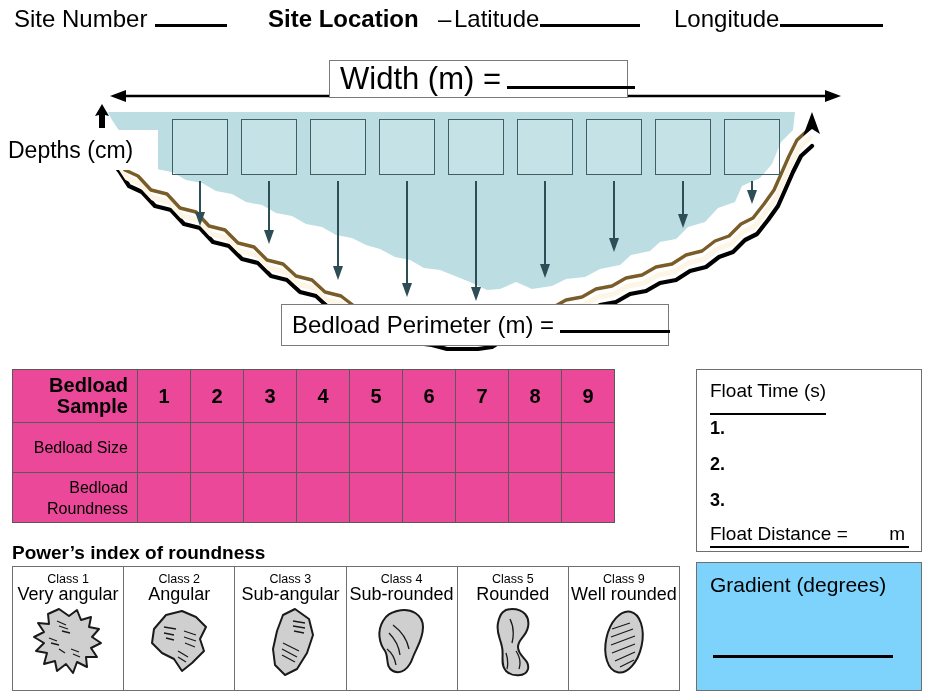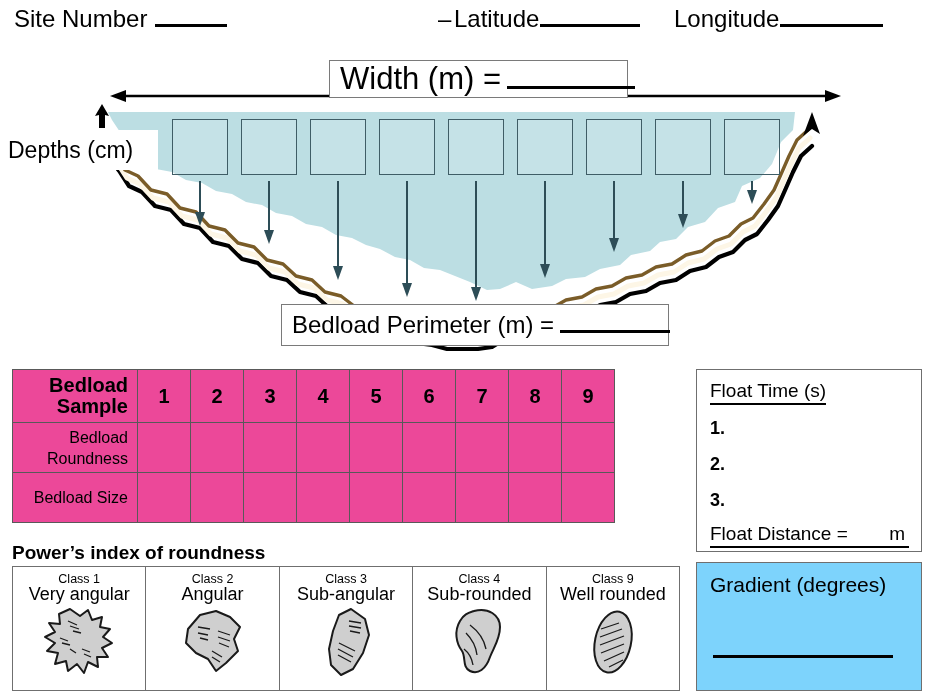--- a/index.html
+++ b/index.html
@@ -97,21 +97,21 @@
   .class-desc{font-size:18px;line-height:15px;}
   .pebble{margin-top:3px;}
 
   
   .float-box{
     position:absolute;left:696px;top:369px;width:226px;height:183px;
     border:1.5px solid #6f6f6f;box-sizing:border-box;background:#fff;
   }
   .float-title{
     position:absolute;left:13px;top:10px;font-size:19px;
-    border-bottom:2.2px solid #000;padding-bottom:1px;white-space:nowrap;
+    border-bottom:2.2px solid #000;padding-bottom:11px;white-space:nowrap;
   }
   .float-item{position:absolute;left:13px;font-size:18px;font-weight:bold;}
   #float-item-1{top:48px;}
   #float-item-2{top:84px;}
   #float-item-3{top:120px;}
   .float-distance{
     position:absolute;left:13px;top:153px;width:199px;font-size:19px;
     border-bottom:2.2px solid #000;padding-bottom:1px;white-space:nowrap;
   }
   .float-distance .fd-unit{float:right;margin-right:4px;}
@@ -125,20 +125,21 @@
     position:absolute;left:16px;top:92px;width:180px;border-bottom:3px solid #000;
   }
 </style>
 </head>
 <body>
 
 <div class="sheet">
 
   <div class="header">
     <div class="hdr-item" id="hdr-site-number"><span>Site Number</span><span class="ul-blank" id="blank-site-number"></span></div>
+    <div class="hdr-item" id="hdr-site-location">Site Location</div>
     <div class="hdr-item" id="hdr-dash">–</div>
     <div class="hdr-item" id="hdr-latitude"><span>Latitude</span><span class="ul-blank" id="blank-latitude"></span></div>
     <div class="hdr-item" id="hdr-longitude"><span>Longitude</span><span class="ul-blank" id="blank-longitude"></span></div>
   </div>
 
   <div class="xsection">
 
     <svg class="xsvg" width="933" height="310" viewBox="0 0 933 310">
 
       <path id="water-fill" fill="#bcdee3" stroke="none" d="M 108 66
@@ -262,33 +263,33 @@
         <td class="numcell">4</td>
         <td class="numcell">5</td>
         <td class="numcell">6</td>
         <td class="numcell">7</td>
         <td class="numcell">8</td>
         <td class="numcell">9</td>
       </tr>
     </thead>
     <tbody>
       <tr>
-        <td class="rowlabel">Bedload Roundness</td>
+        <td class="rowlabel">Bedload Size</td>
         <td class="numcell"></td>
         <td class="numcell"></td>
         <td class="numcell"></td>
         <td class="numcell"></td>
         <td class="numcell"></td>
         <td class="numcell"></td>
         <td class="numcell"></td>
         <td class="numcell"></td>
         <td class="numcell"></td>
       </tr>
       <tr>
-        <td class="rowlabel">Bedload Size</td>
+        <td class="rowlabel">Bedload Roundness</td>
         <td class="numcell"></td>
         <td class="numcell"></td>
         <td class="numcell"></td>
         <td class="numcell"></td>
         <td class="numcell"></td>
         <td class="numcell"></td>
         <td class="numcell"></td>
         <td class="numcell"></td>
         <td class="numcell"></td>
       </tr>
@@ -341,20 +342,32 @@
       <div class="class-desc">Sub-rounded</div>
       <svg class="pebble" width="78" height="74" viewBox="0 0 78 74">
         <path fill="#cfcfcf" stroke="#1a1a1a" stroke-width="2" stroke-linejoin="round" d="M 34 6 C 48 2 60 10 60 22 C 60 34 54 42 50 52 C 46 64 38 70 30 66
              C 22 62 26 52 22 46 C 16 38 14 26 20 16 C 24 9 28 8 34 6 Z"></path>
         <path fill="none" stroke="#1a1a1a" stroke-width="1.3" d="M 30 20 C 38 26 44 34 46 44
              M 26 28 C 32 34 36 42 37 50
              M 24 44 C 29 48 32 54 33 60"></path>
       </svg>
     </div>
 
+    <div class="class-cell">
+      <div class="class-name">Class 5</div>
+      <div class="class-desc">Rounded</div>
+      <svg class="pebble" width="78" height="74" viewBox="0 0 78 74">
+        <path fill="#cfcfcf" stroke="#1a1a1a" stroke-width="2" stroke-linejoin="round" d="M 38 4 C 50 4 56 12 54 22 C 52 32 44 34 44 42 C 44 52 56 54 54 64
+             C 52 72 38 72 32 66 C 26 60 30 50 28 42 C 26 32 22 28 24 18
+             C 26 8 30 4 38 4 Z"></path>
+        <path fill="none" stroke="#1a1a1a" stroke-width="1.3" d="M 36 14 C 40 22 40 30 38 38
+             M 42 46 C 46 52 47 58 45 64
+             M 32 48 C 34 54 34 60 33 64"></path>
+      </svg>
+    </div>
 
     <div class="class-cell">
       <div class="class-name">Class 9</div>
       <div class="class-desc">Well rounded</div>
       <svg class="pebble" width="78" height="74" viewBox="0 0 78 74">
         <ellipse cx="39" cy="37" rx="18" ry="31" transform="rotate(12 39 37)" fill="#cfcfcf" stroke="#1a1a1a" stroke-width="2"></ellipse>
         <path fill="none" stroke="#1a1a1a" stroke-width="1.3" d="M 27 24 L 45 18 M 26 32 L 48 24 M 26 40 L 50 31
              M 27 48 L 50 39 M 30 56 L 50 47 M 35 62 L 49 55"></path>
       </svg>
     </div>

